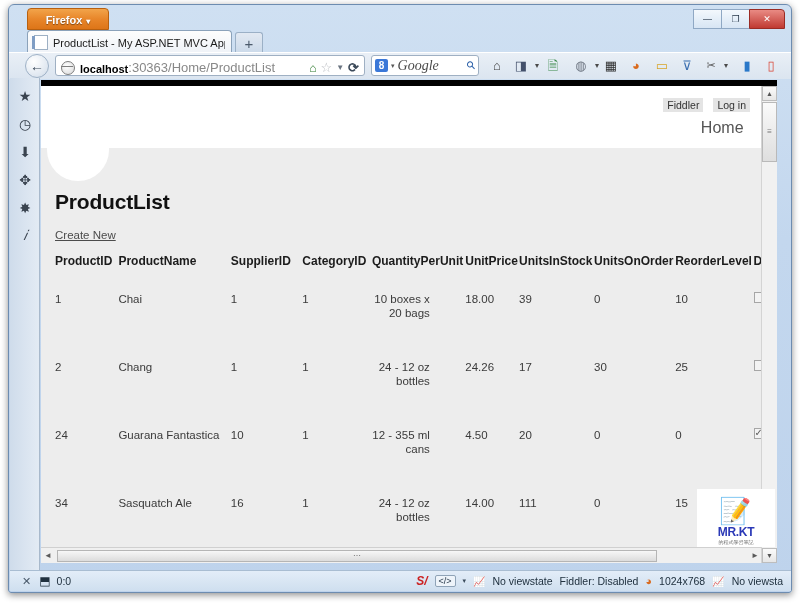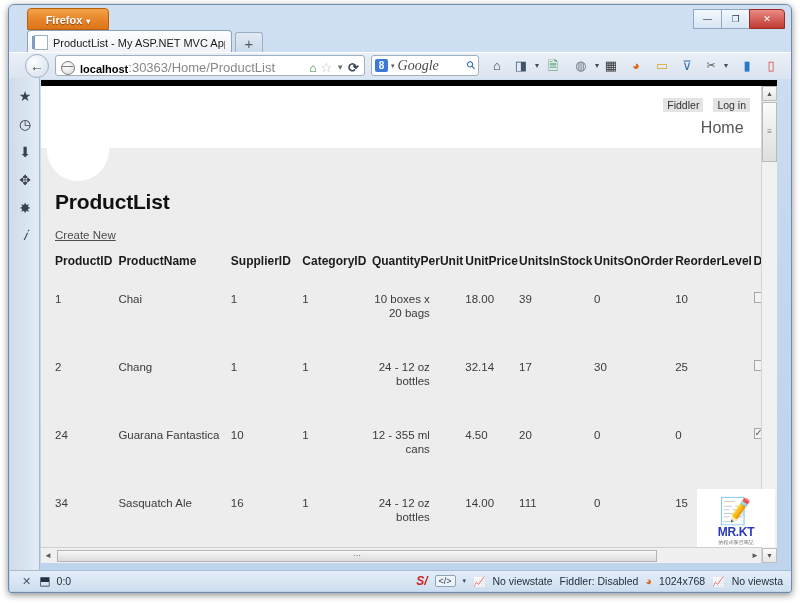--- a/index.html
+++ b/index.html
@@ -440,21 +440,21 @@
                   <td class="c-disc"><span class="chk"></span></td>
                 </tr>
                 <tr>
                   <td class="c-id">2</td>
                   <td class="c-name">Chang</td>
                   <td class="c-sup">1</td>
                   <td class="c-cat">1</td>
                   <td class="c-qpu">
                     <span class="cell-wrap">24 - 12 oz bottles</span>
                   </td>
-                  <td class="c-price">32.14</td>
+                  <td class="c-price">24.26</td>
                   <td class="c-stock">17</td>
                   <td class="c-order">30</td>
                   <td class="c-reorder">25</td>
                   <td class="c-disc"><span class="chk"></span></td>
                 </tr>
                 <tr>
                   <td class="c-id">24</td>
                   <td class="c-name">Guarana Fantastica</td>
                   <td class="c-sup">10</td>
                   <td class="c-cat">1</td>

